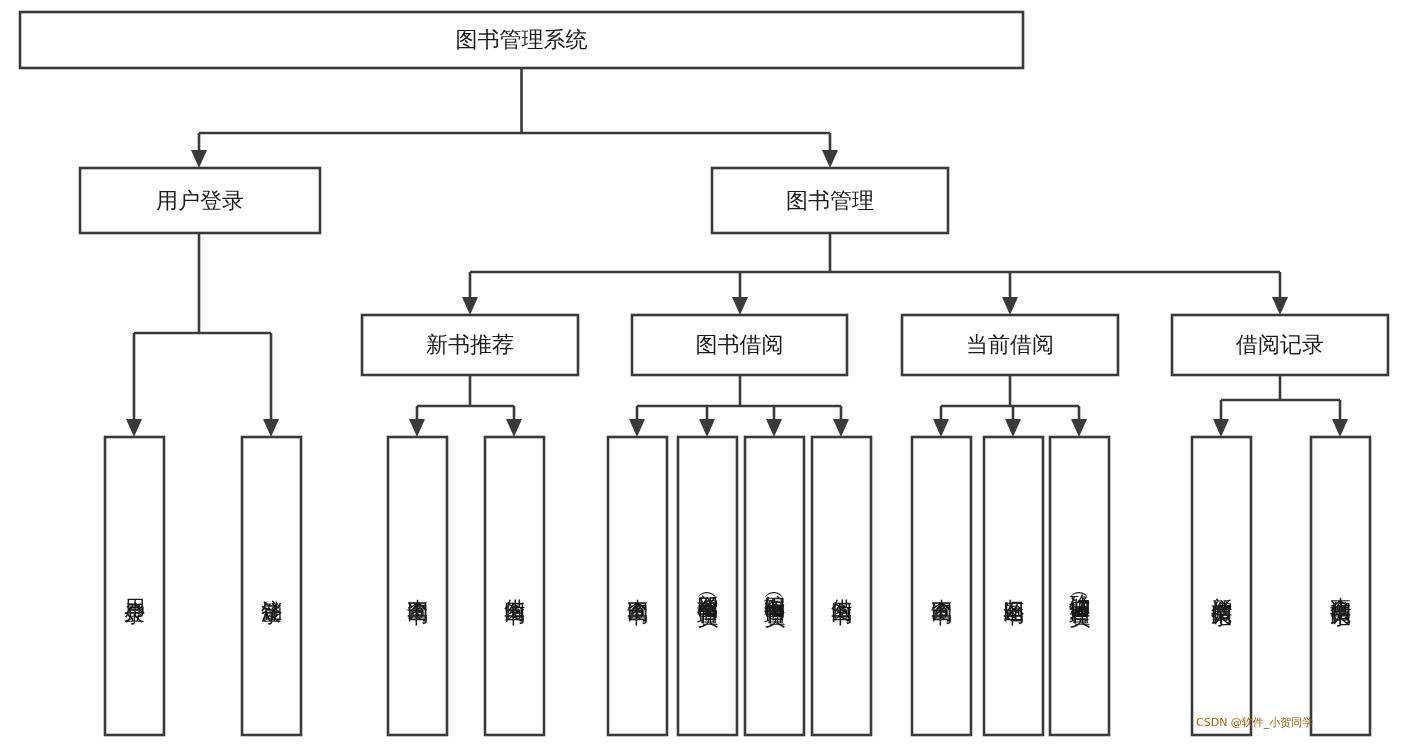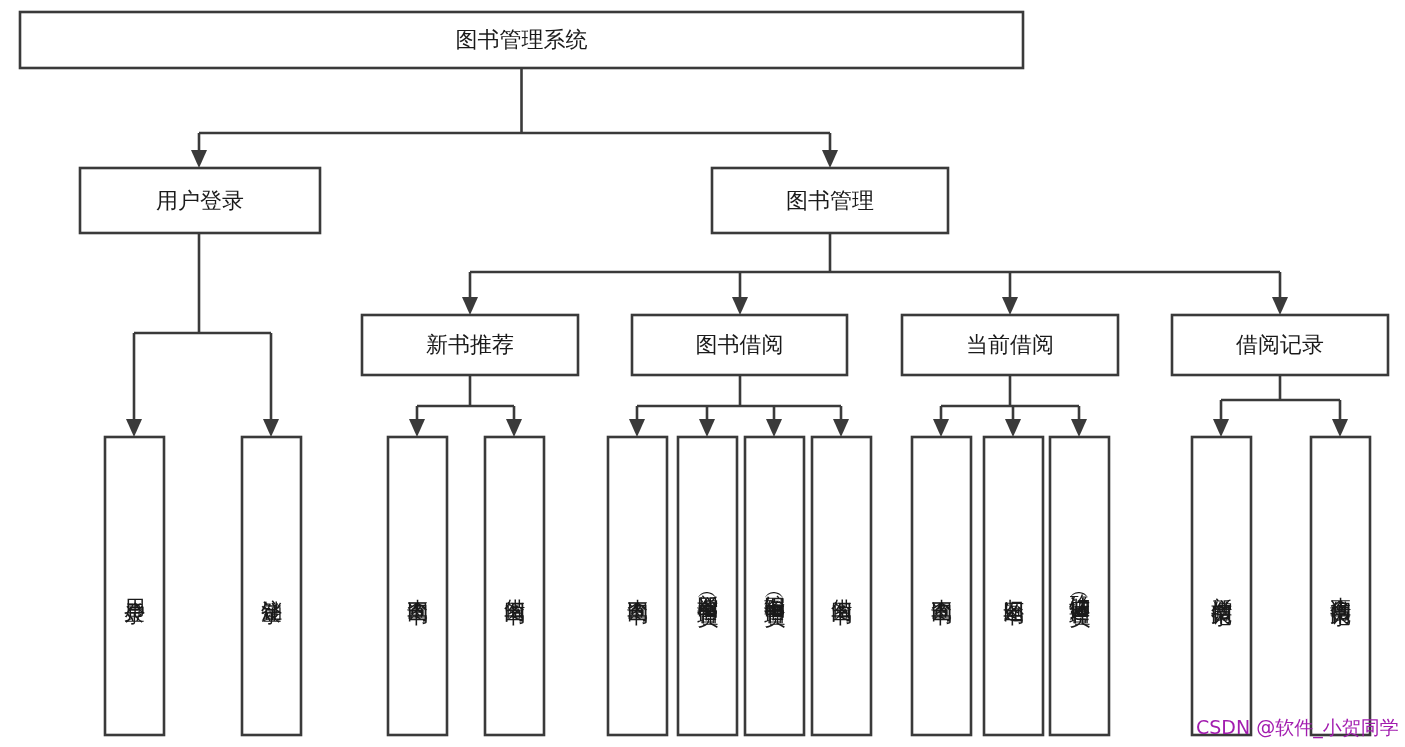--- a/index.html
+++ b/index.html
@@ -59,22 +59,22 @@
     font-size: 21px;
     line-height: 1.08;
     color: #1a1a1a;
     letter-spacing: 2px;
     white-space: nowrap;
     pointer-events: none;
   }
   .watermark {
     position: absolute;
     font-family: "DejaVu Sans", "Liberation Sans", sans-serif;
-    font-size: 19px;
-    color: #a21caf;
+    font-size: 11px;
+    color: #a16207;
     white-space: nowrap;
   }
 </style>
 </head>
 <body>
 
 <div id="diagram-root">
 
   <svg id="flow-svg" viewBox="0 0 1405 747">
     <g id="connectors-layer">

